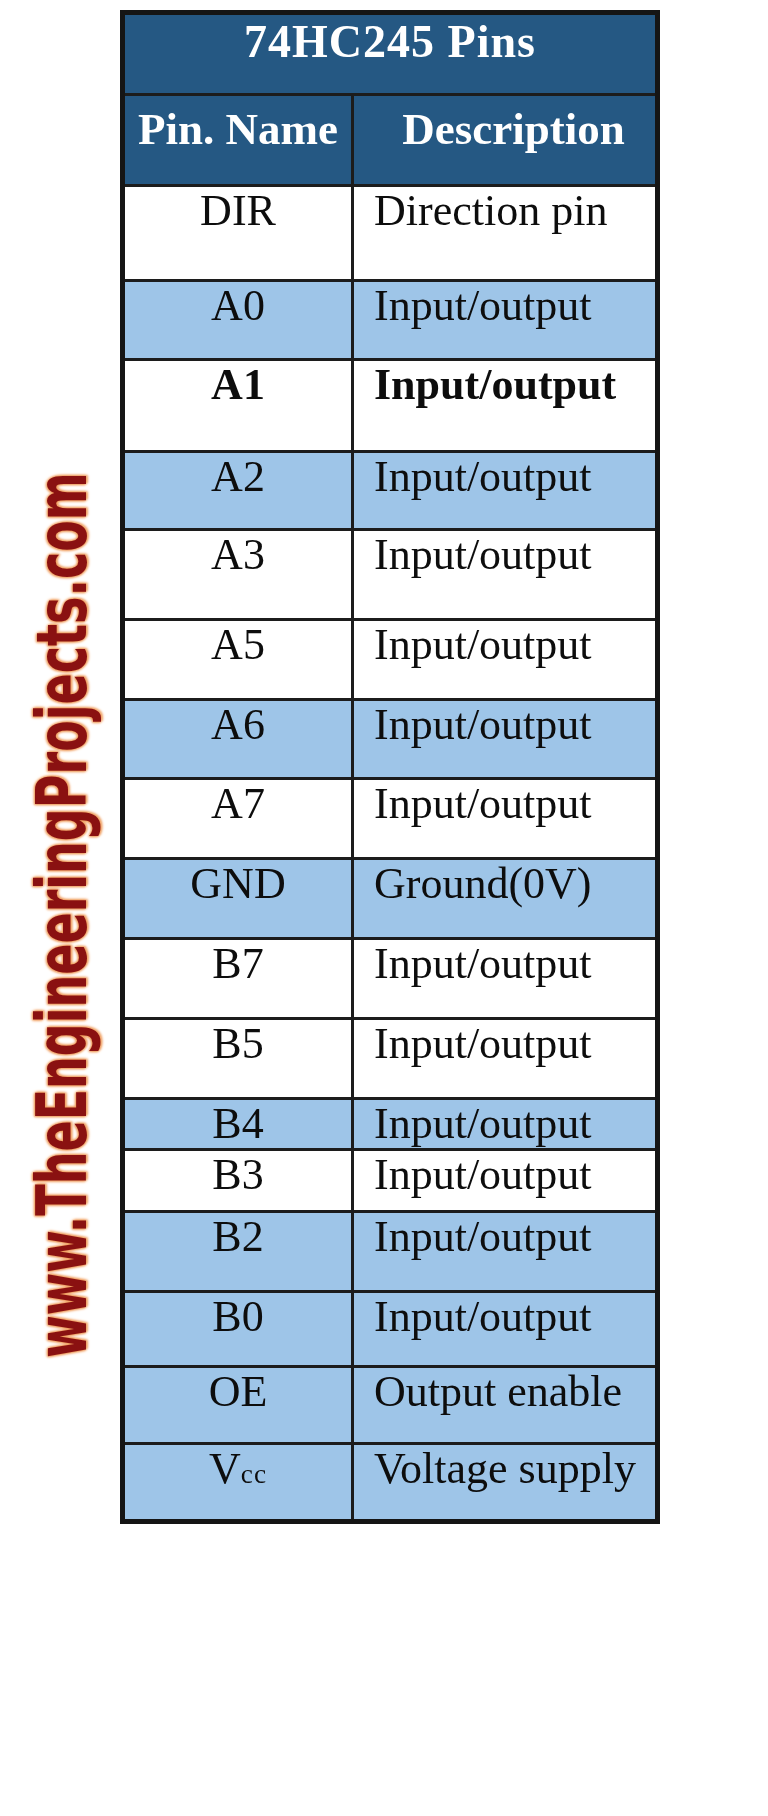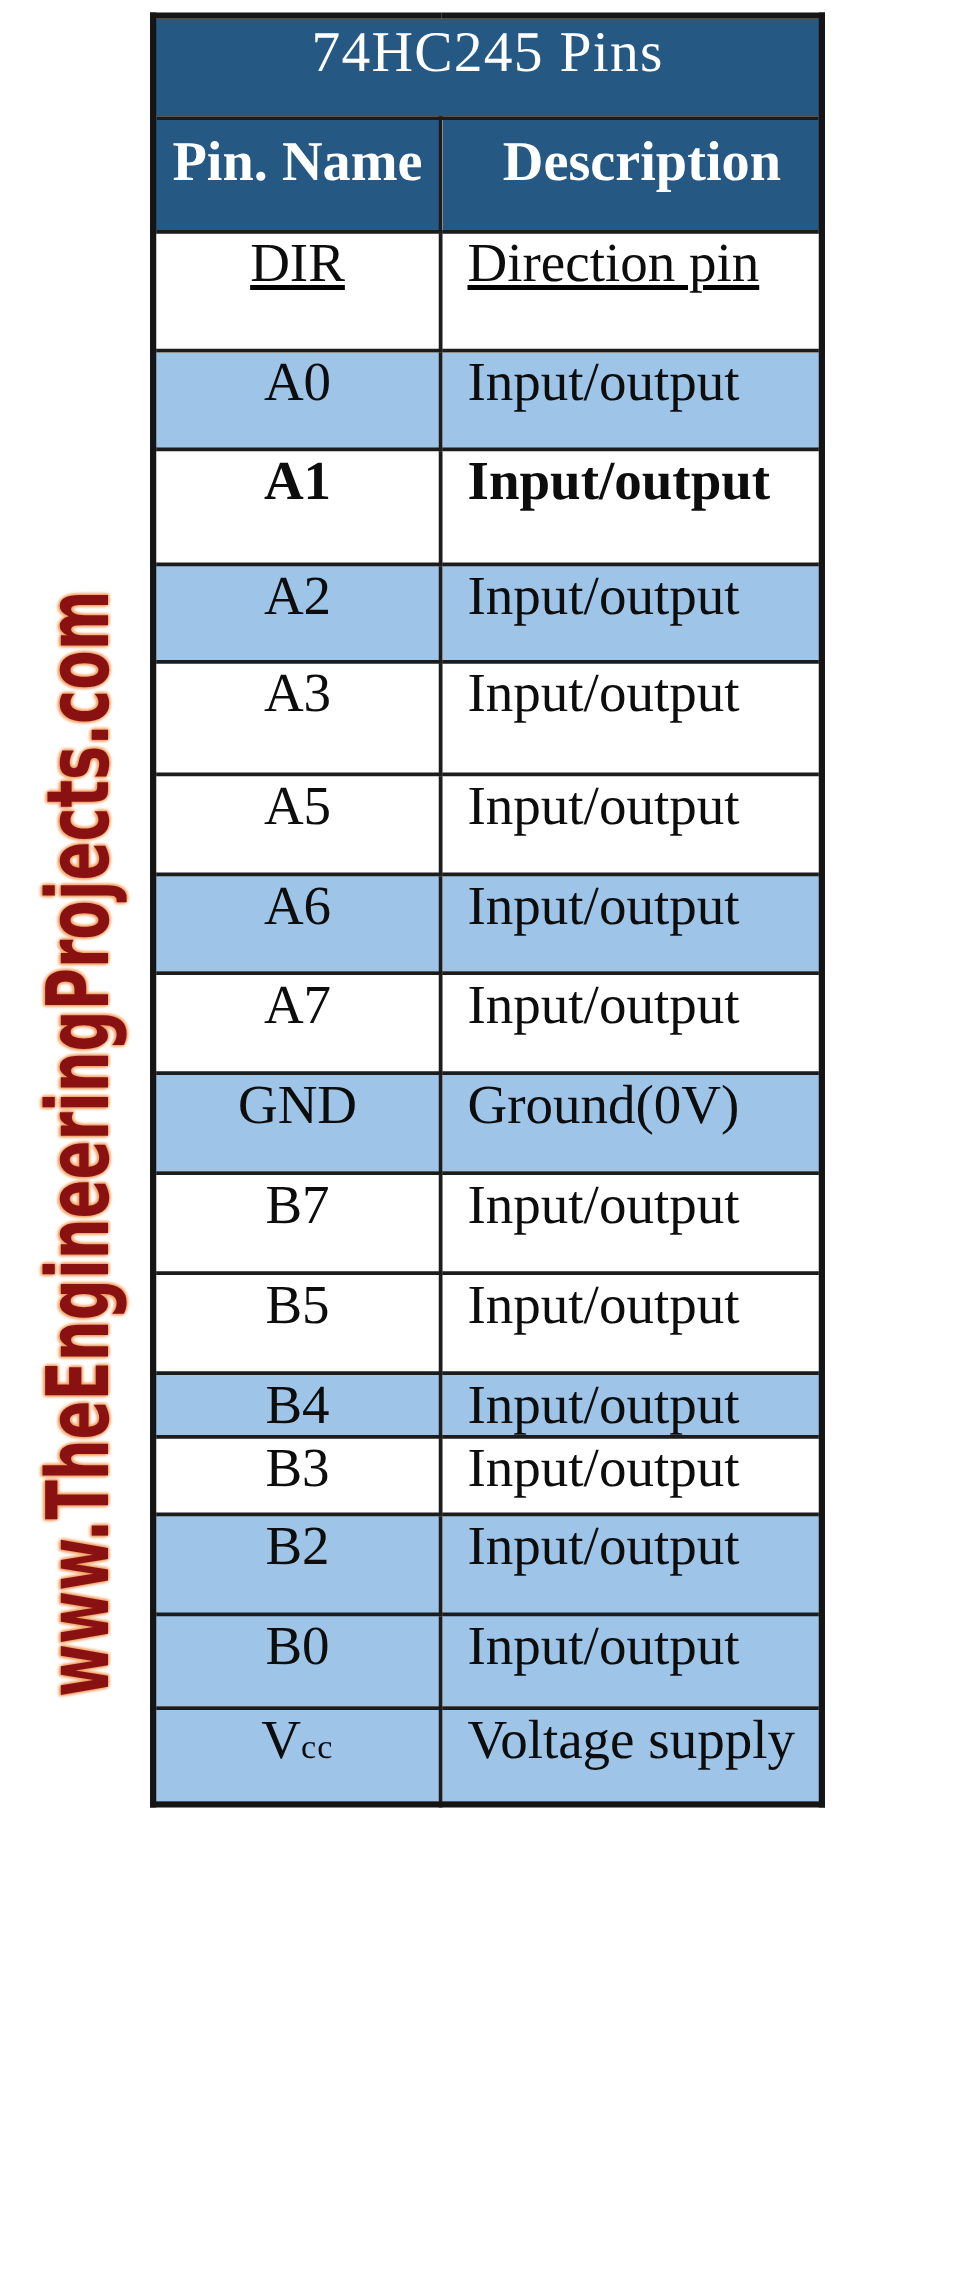--- a/index.html
+++ b/index.html
@@ -49,21 +49,21 @@
     border:3px solid var(--border);
     vertical-align:top;
     padding:0;
     overflow:hidden;
   }
   th.title{
     height:78px;
     background:var(--header_bg);
     color:var(--header_text);
     font-size:46px;
-    font-weight:normal;
+    font-weight:bold;
     text-align:center;
     padding-top:8px;
     letter-spacing:1px;
   }
   tr.colhead th{
     height:81px;
     background:var(--header_bg);
     color:var(--header_text);
     font-size:45px;
     font-weight:bold;
@@ -75,21 +75,21 @@
   tbody td{
     color:var(--body_text);
     font-size:44px;
     line-height:1.08;
     padding-top:5px;
   }
   tbody td.pin{text-align:center;}
   tbody td.desc{text-align:left;padding-left:20px;}
   tbody tr.shaded td{background:var(--shaded_row_bg);}
   
-  tbody tr:nth-child(1){height:95px;text-decoration:underline;}
+  tbody tr:nth-child(1){height:95px;}
   tbody tr:nth-child(2){height:79px;}
   tbody tr:nth-child(3){height:92px;font-weight:bold;}
   tbody tr:nth-child(4){height:78px;}
   tbody tr:nth-child(5){height:90px;}
   tbody tr:nth-child(6){height:80px;}
   tbody tr:nth-child(7){height:79px;}
   tbody tr:nth-child(8){height:80px;}
   tbody tr:nth-child(9){height:80px;}
   tbody tr:nth-child(10){height:80px;}
   tbody tr:nth-child(11){height:80px;}
@@ -178,17 +178,21 @@
     </tr>
     <tr class="shaded">
       <td class="pin">B2</td>
       <td class="desc">Input/output</td>
     </tr>
     <tr class="shaded">
       <td class="pin">B0</td>
       <td class="desc">Input/output</td>
     </tr>
     <tr class="shaded">
+      <td class="pin">OE</td>
+      <td class="desc">Output enable</td>
+    </tr>
+    <tr class="shaded">
       <td class="pin"><span>V</span><span class="sub">cc</span></td>
       <td class="desc">Voltage supply</td>
     </tr>
   </tbody>
 </table>
 
 </body></html>

